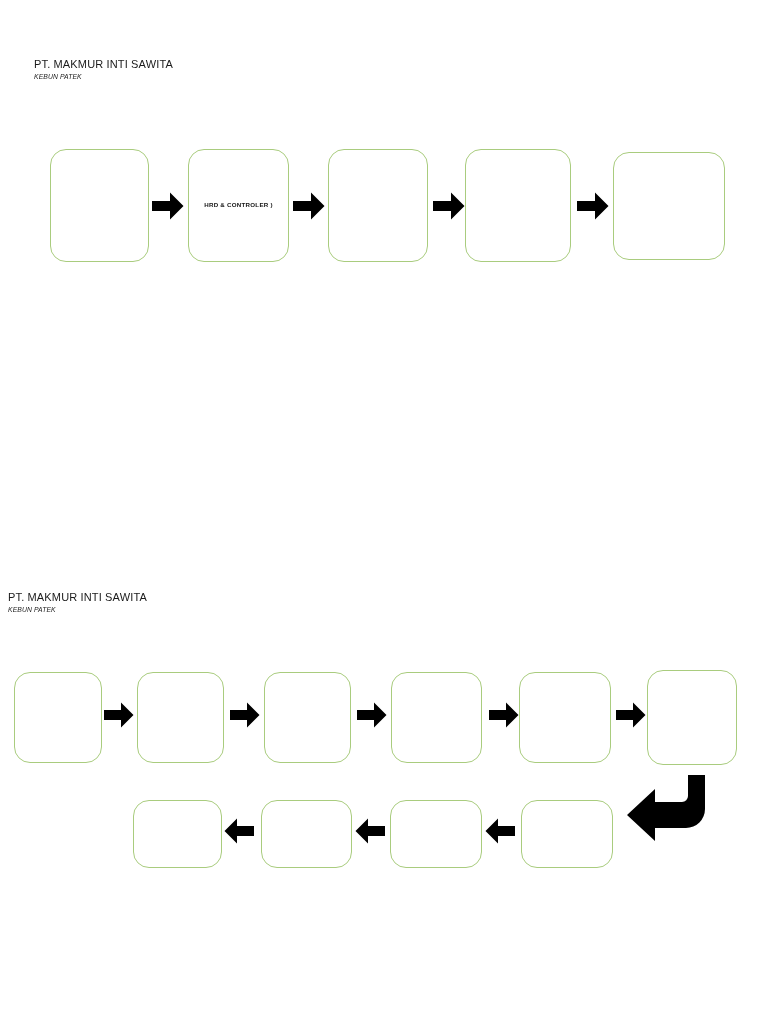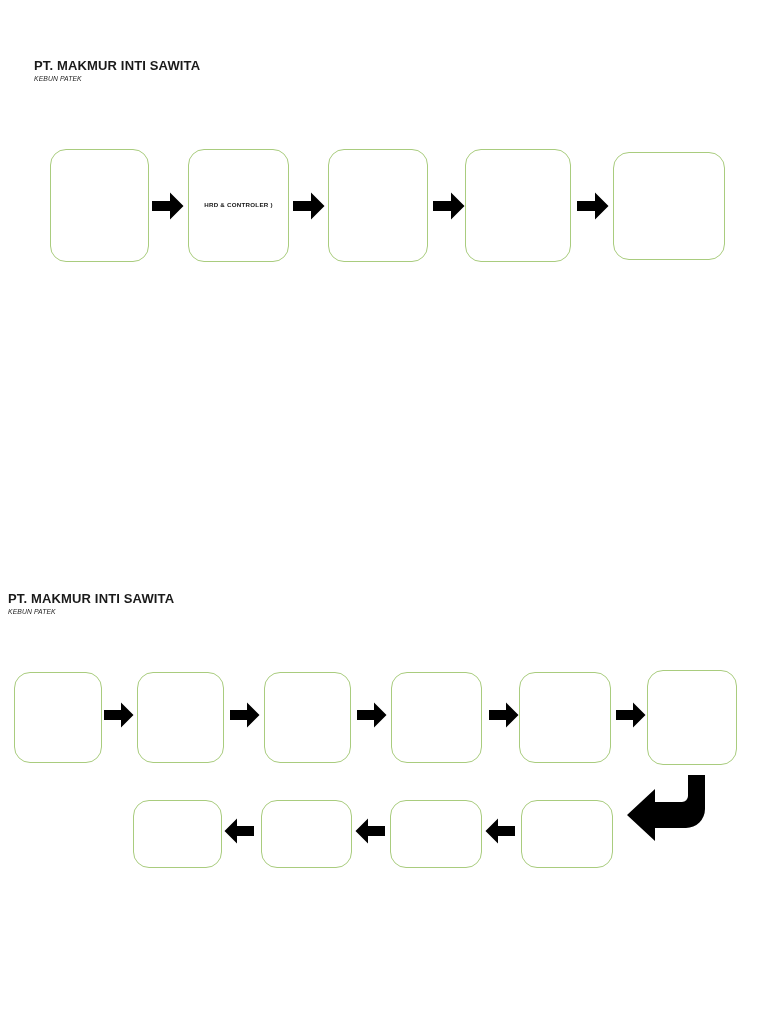--- a/index.html
+++ b/index.html
@@ -24,22 +24,22 @@
     background: #ffffff;
   }
 
   
   .doc-header {
     position: absolute;
     line-height: 1.25;
     color: #1a1a1a;
   }
   .doc-header .company {
-    font-size: 13px;
-    font-weight: 700;
+    font-size: 11px;
+    font-weight: 400;
     letter-spacing: 0.15px;
     white-space: nowrap;
   }
   .doc-header .estate {
     font-size: 6.8px;
     font-style: italic;
     font-weight: 400;
     letter-spacing: 0.1px;
     white-space: nowrap;
     margin-top: 1px;

